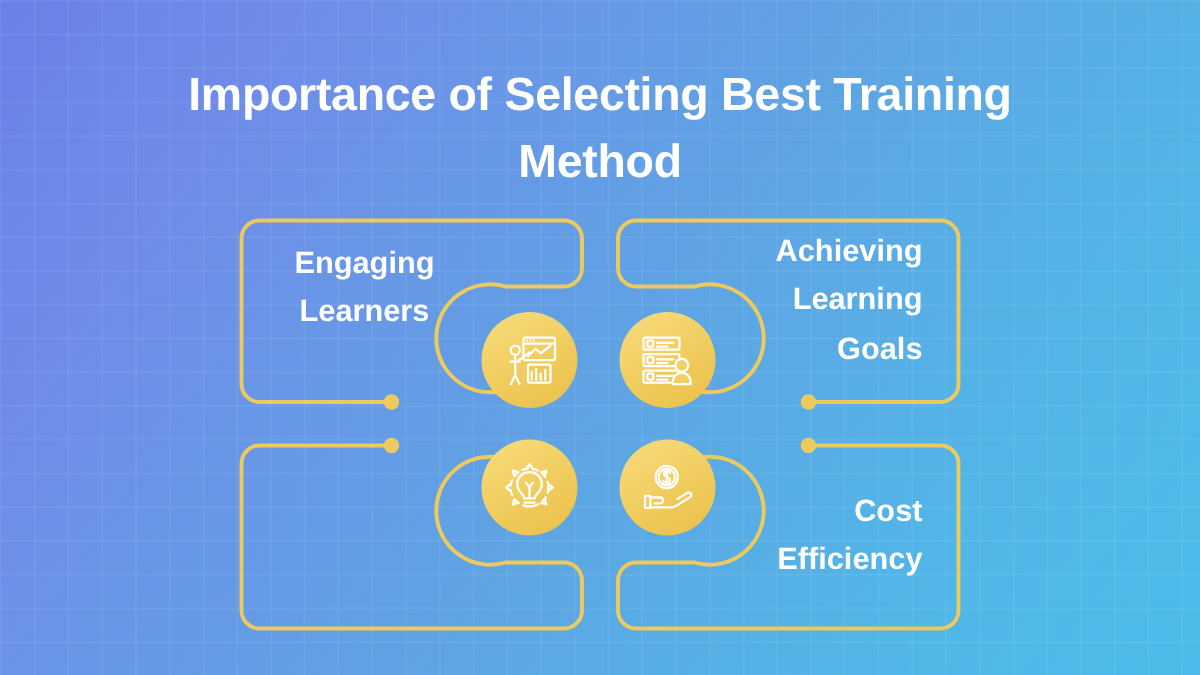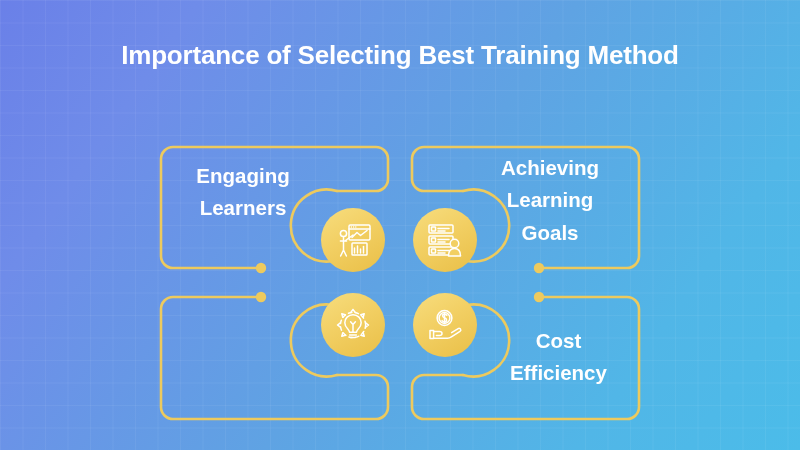--- a/index.html
+++ b/index.html
@@ -33,21 +33,21 @@
     pointer-events: none;
   }
 
   .title {
     position: absolute;
     left: 0;
     right: 0;
     top: 20px;
     text-align: center;
     color: #ffffff;
-    font-size: 26px;
+    font-size: 31px;
     font-weight: bold;
     line-height: 1.45;
     letter-spacing: -0.2px;
     padding: 0 90px;
     box-sizing: border-box;
   }
 
   
   .panel {
     position: absolute;
@@ -65,29 +65,29 @@
     line-height: 1.58;
     white-space: pre-line;
   }
 
   
   #panel-tl { left: 157px; top: 143px; width: 240px; height: 135px; }
   #label-tl { left: 178px; top: 160px; width: 130px; text-align: center; }
 
   
   #panel-tr { left: 403px; top: 143px; width: 240px; height: 135px; }
-  #label-tr { left: 485px; top: 152px; width: 130px; text-align: center; }
+  #label-tr { left: 485px; top: 152px; width: 130px; text-align: right; }
 
   
   #panel-bl { left: 157px; top: 288px; width: 240px; height: 135px; }
   #label-bl { left: 178px; top: 325px; width: 150px; text-align: left; }
 
   
   #panel-br { left: 403px; top: 288px; width: 240px; height: 135px; }
-  #label-br { left: 486px; top: 325px; width: 145px; text-align: center; }
+  #label-br { left: 470px; top: 325px; width: 145px; text-align: right; }
 
   
   .icon-circle {
     position: absolute;
     width: 64px;
     height: 64px;
     border-radius: 50%;
     background: linear-gradient(150deg, #f7dd7e 0%, #f2cf63 45%, #e9bf47 100%);
     display: flex;
     align-items: center;

